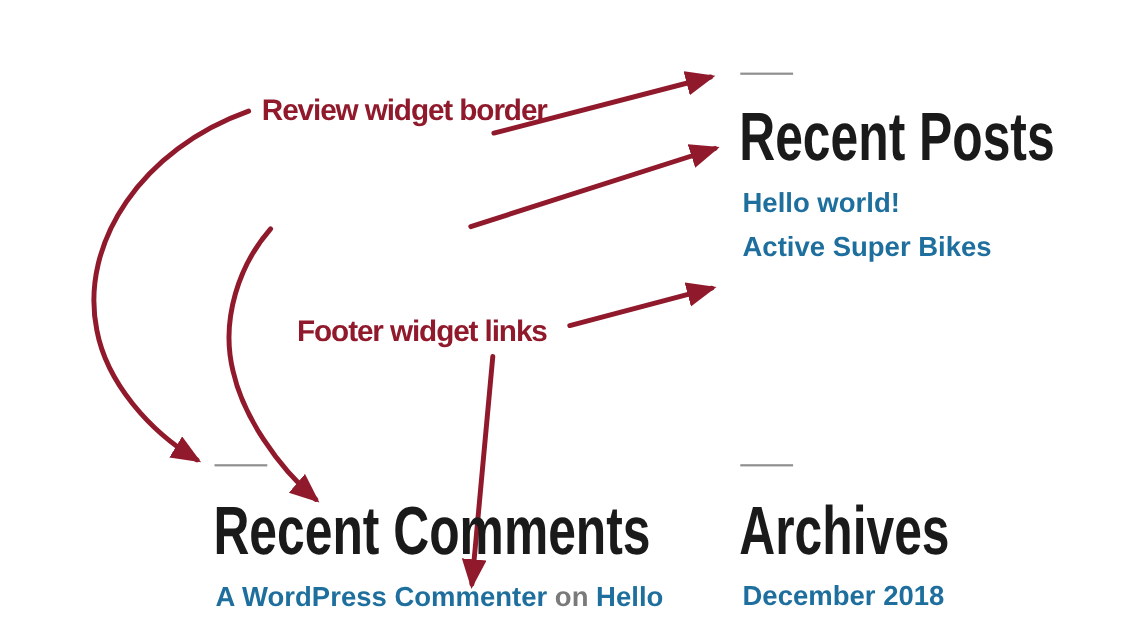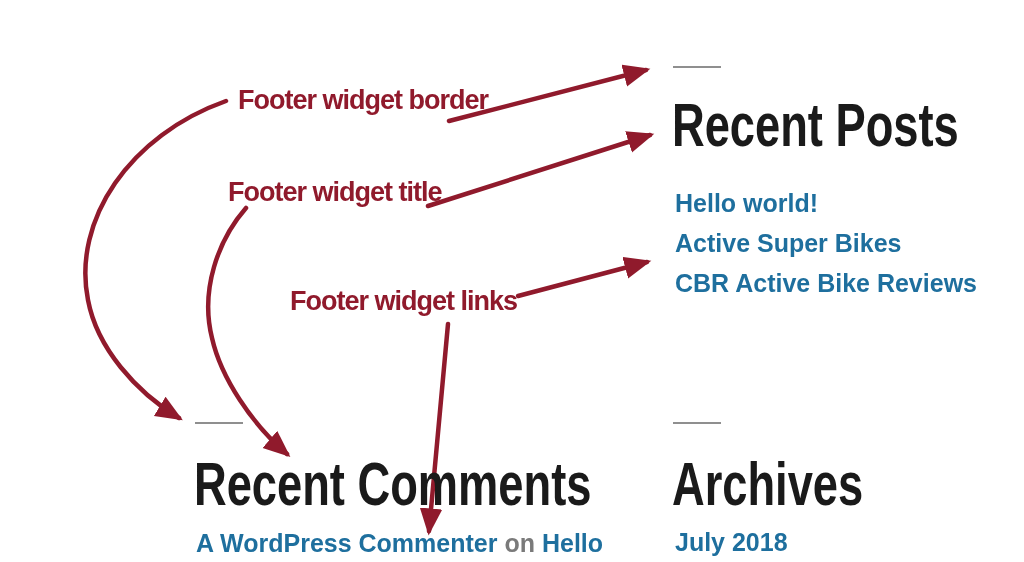--- a/index.html
+++ b/index.html
@@ -40,21 +40,21 @@
 
   .ann-label {
     position: absolute;
     font: 700 27px/30px "Liberation Sans", sans-serif;
     letter-spacing: -1px;
     color: var(--annotation);
     white-space: nowrap;
   }
   .lbl-border { left: 238px; top: 85px; }
   .lbl-title  { left: 228px; top: 177px; }
-  .lbl-links  { left: 290px; top: 286px; }
+  .lbl-links  { left: 270px; top: 286px; }
 
   .widget-border {
     position: absolute;
     width: 48px; height: 2px;
     background: var(--widget-border);
   }
   .b-posts    { left: 673px; top: 66px; }
   .b-comments { left: 195px; top: 422px; }
   .b-archives { left: 673px; top: 422px; }
 
@@ -66,21 +66,21 @@
     white-space: nowrap;
     transform: scaleX(0.73);
     transform-origin: left top;
   }
   .t-posts    { left: 672px; top: 94px; }
   .t-comments { left: 194px; top: 453px; }
   .t-archives { left: 672px; top: 453px; }
 
   .widget-links {
     position: absolute;
-    left: 675px; top: 183px;
+    left: 675px; top: 165px;
     margin: 0; padding: 0;
     list-style: none;
   }
   .widget-links li {
     height: 40px;
     font: 700 25px/40px "Liberation Sans", sans-serif;
   }
   a.wlink {
     color: var(--link);
     text-decoration: none;
@@ -107,45 +107,41 @@
       </marker>
     </defs>
     <path class="arrow" marker-end="url(#ah)" d="M 449 121 L 646 70"></path>
     <path class="arrow" marker-end="url(#ah)" d="M 428 206 L 650 135"></path>
     <path class="arrow" marker-end="url(#ah)" d="M 518 296 L 647 262"></path>
     <path class="arrow" marker-end="url(#ah)" d="M 448 324 L 429 531"></path>
     <path class="arrow" marker-end="url(#ah)" d="M 226 101 C 130 135, 72 220, 88 300 C 97 348, 136 392, 179 418"></path>
     <path class="arrow" marker-end="url(#ah)" d="M 246 208 C 218 240, 200 290, 212 338 C 221 378, 252 424, 287 454"></path>
   </svg>
 
-  <div class="ann-label lbl-border">Footer widget border</div>
-  <div class="ann-label lbl-title">Footer widget title</div>
+  <div class="ann-label lbl-border">Review widget border</div>
   <div class="ann-label lbl-links">Footer widget links</div>
 
   <div class="widget-border b-posts"></div>
   <h2 class="widget-title t-posts">Recent Posts</h2>
   <ul class="widget-links">
     <li>
       <a class="wlink">Hello world!</a>
     </li>
     <li>
       <a class="wlink">Active Super Bikes</a>
-    </li>
-    <li>
-      <a class="wlink">CBR Active Bike Reviews</a>
     </li>
   </ul>
 
   <div class="widget-border b-comments"></div>
   <h2 class="widget-title t-comments">Recent Comments</h2>
   <div class="meta-line comment-line">
     <a class="wlink">A WordPress Commenter</a>
     <span class="connector">on</span>
     <a class="wlink">Hello</a>
   </div>
 
   <div class="widget-border b-archives"></div>
   <h2 class="widget-title t-archives">Archives</h2>
   <div class="meta-line archives-line">
-    <a class="wlink">July 2018</a>
+    <a class="wlink">December 2018</a>
   </div>
 
 </div>
 
 </body></html>

